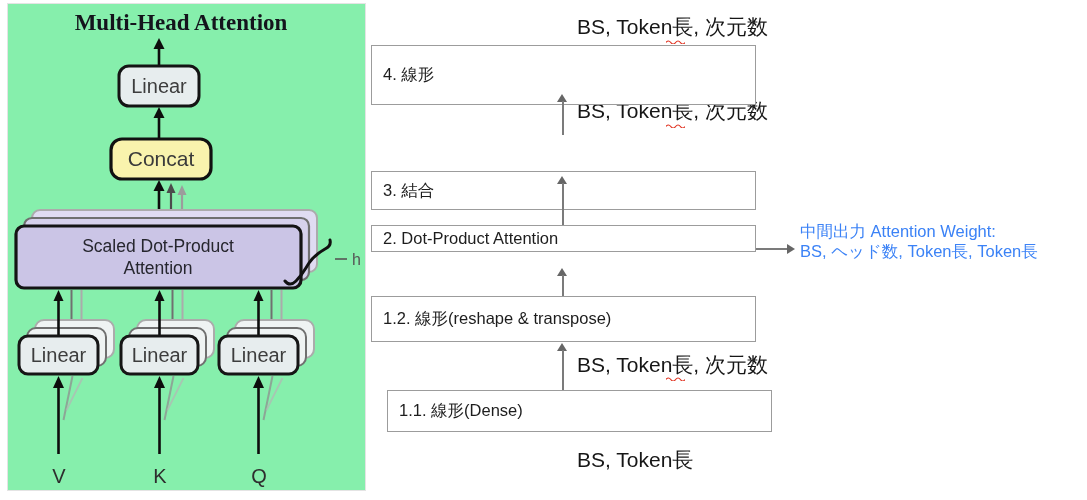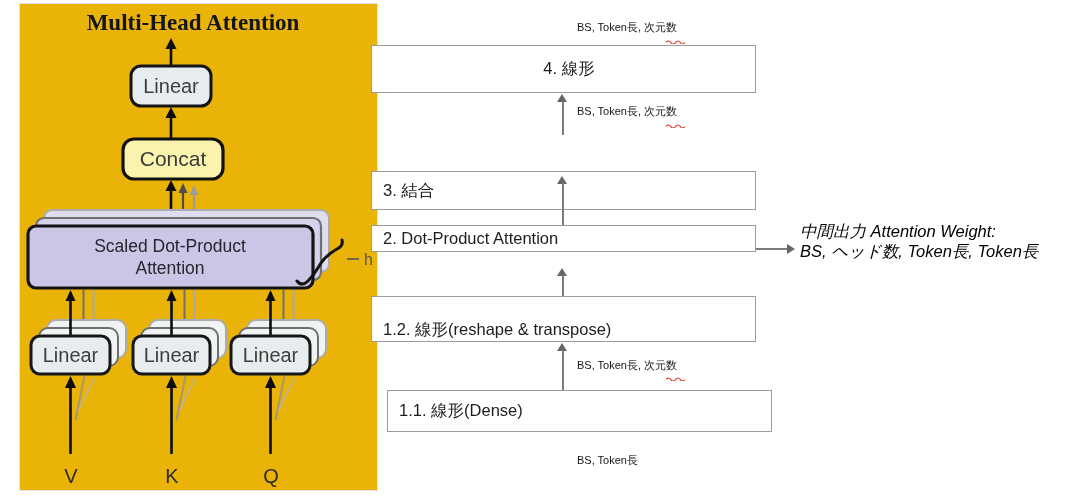--- a/index.html
+++ b/index.html
@@ -1,31 +1,31 @@
 <!DOCTYPE html>
 <html><head>
 <meta charset="utf-8">
 <style>
   html,body{margin:0;padding:0;background:#ffffff;}
   #stage{position:relative;width:1087px;height:500px;background:#ffffff;overflow:hidden;
          font-family:"Liberation Sans","DejaVu Sans",sans-serif;}
 
   
-  #left-panel{position:absolute;left:19px;top:3px;width:357px;height:486px;
-              border:1px solid #e4e4e4;box-sizing:content-box;background:#eab308;}
+  #left-panel{position:absolute;left:7px;top:3px;width:357px;height:486px;
+              border:1px solid #e4e4e4;box-sizing:content-box;background:#86efac;}
   #left-panel svg{position:absolute;left:0;top:0;overflow:visible;}
 
   
   .fbox{position:absolute;left:371px;width:385px;background:#ffffff;
         border:1.5px solid #9c9c9c;box-sizing:border-box;
         display:flex;align-items:center;padding-left:11px;
         font-size:16.5px;color:#1d1d1d;}
-  .flabel{position:absolute;font-size:11px;color:#161616;white-space:nowrap;line-height:22px;}
-  .note{position:absolute;left:800px;top:222px;font-size:16.5px;color:#000000;
-        line-height:19.5px;white-space:nowrap;font-style:italic;}
+  .flabel{position:absolute;font-size:21px;color:#161616;white-space:nowrap;line-height:22px;}
+  .note{position:absolute;left:800px;top:222px;font-size:16.5px;color:#3b82f6;
+        line-height:19.5px;white-space:nowrap;}
   .vline{position:absolute;width:2px;background:#7b7b7b;}
   .hline{position:absolute;height:2px;background:#7b7b7b;}
   .head-up{position:absolute;width:0;height:0;
            border-left:5.5px solid transparent;border-right:5.5px solid transparent;
            border-bottom:8px solid #666666;}
   .head-right{position:absolute;width:0;height:0;
               border-top:5.5px solid transparent;border-bottom:5.5px solid transparent;
               border-left:8px solid #666666;}
   .squiggle{position:absolute;}
 </style>
@@ -133,30 +133,30 @@
   <div class="flabel" style="left:577px;top:16px;">BS, Token長, 次元数</div>
   <div class="flabel" style="left:577px;top:100px;">BS, Token長, 次元数</div>
   <div class="flabel" style="left:577px;top:354px;">BS, Token長, 次元数</div>
   <div class="flabel" style="left:577px;top:449px;text-align:center;">BS, Token長</div>
 
   <div class="note">
     <div>中間出力 Attention Weight:</div>
     <div>BS, ヘッド数, Token長, Token長</div>
   </div>
 
-  <div class="fbox" style="top:45px;height:48px;justify-content:center;">
+  <div class="fbox" style="top:45px;height:60px;">
       <span>4. 線形</span>
     </div>
   <div class="fbox" style="top:135px;height:39px;margin-top:36px;">
       <span>3. 結合</span>
     </div>
   <div class="fbox" style="top:225px;height:27px;">
       <span>2. Dot-Product Attention</span>
     </div>
-  <div class="fbox" style="top:296px;height:46px;align-items:flex-end;">
+  <div class="fbox" style="top:296px;height:46px;">
       <span>1.2. 線形(reshape &amp; transpose)</span>
     </div>
   <div class="fbox" style="top:390px;height:42px;margin-left:16px;">
       <span>1.1. 線形(Dense)</span>
     </div>
 
   <div>
     <div class="head-up" style="left:557px;top:94px;"></div>
     <div class="vline" style="left:562px;top:101px;height:34px;"></div>
   </div>

